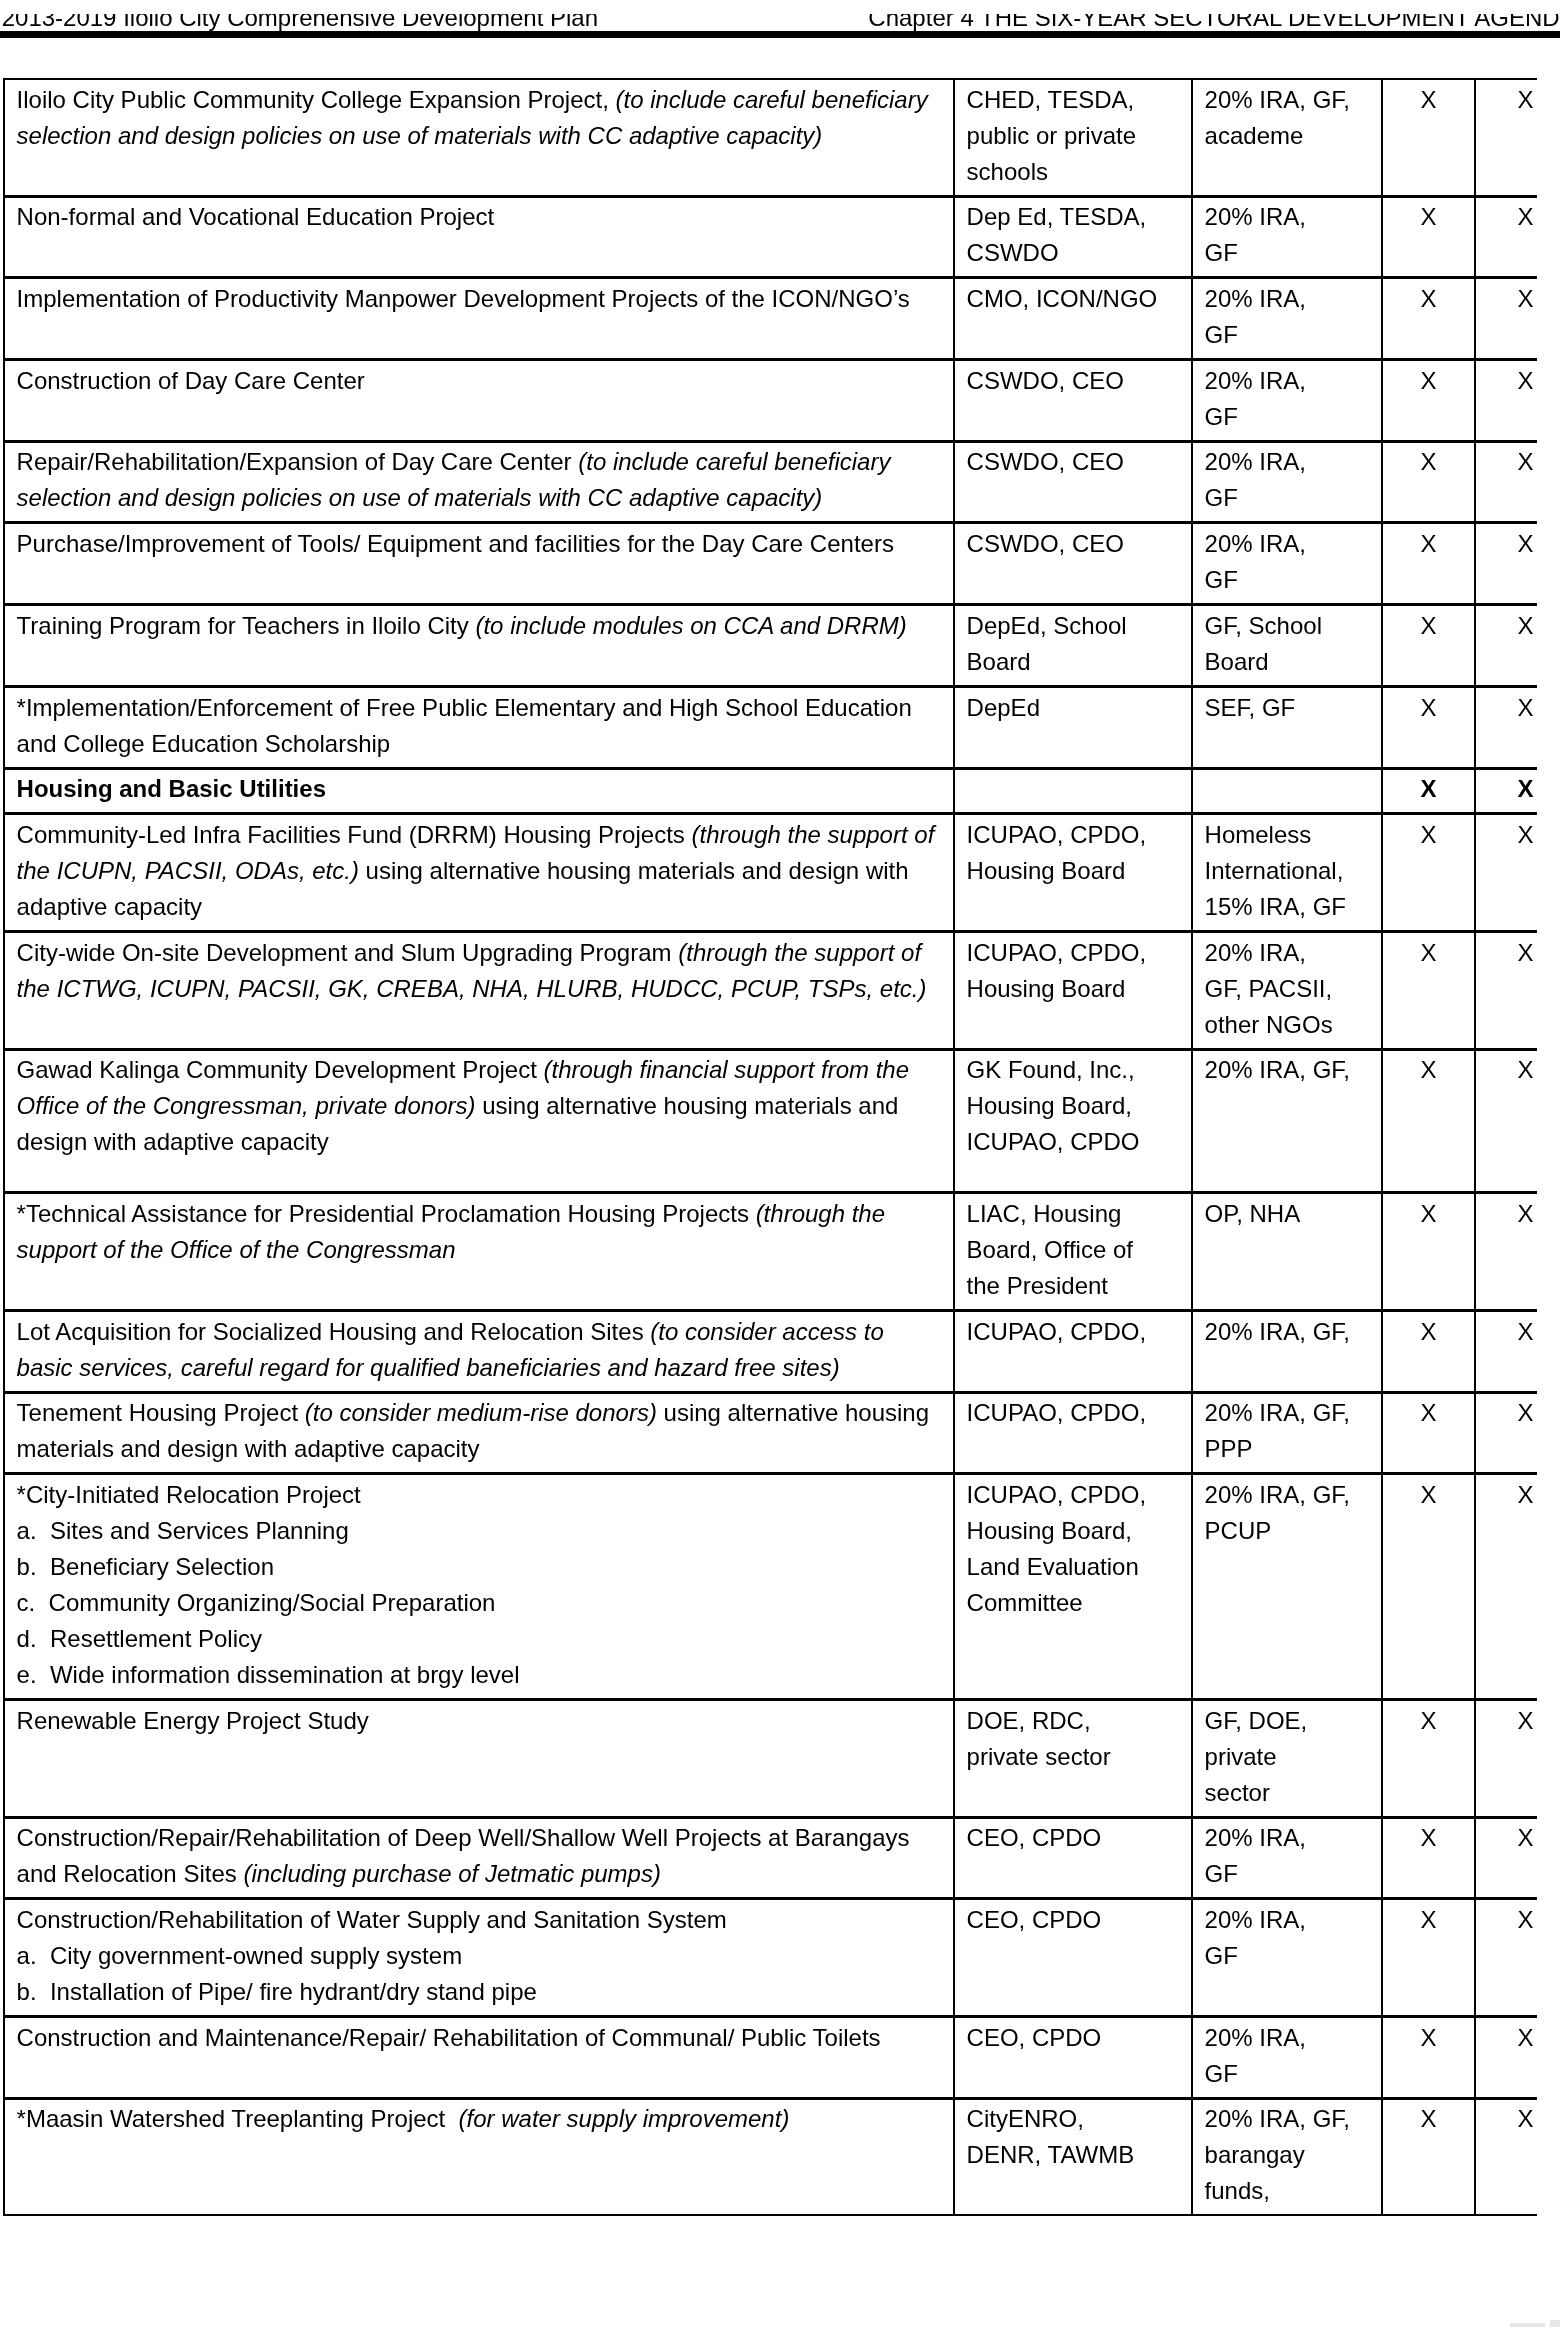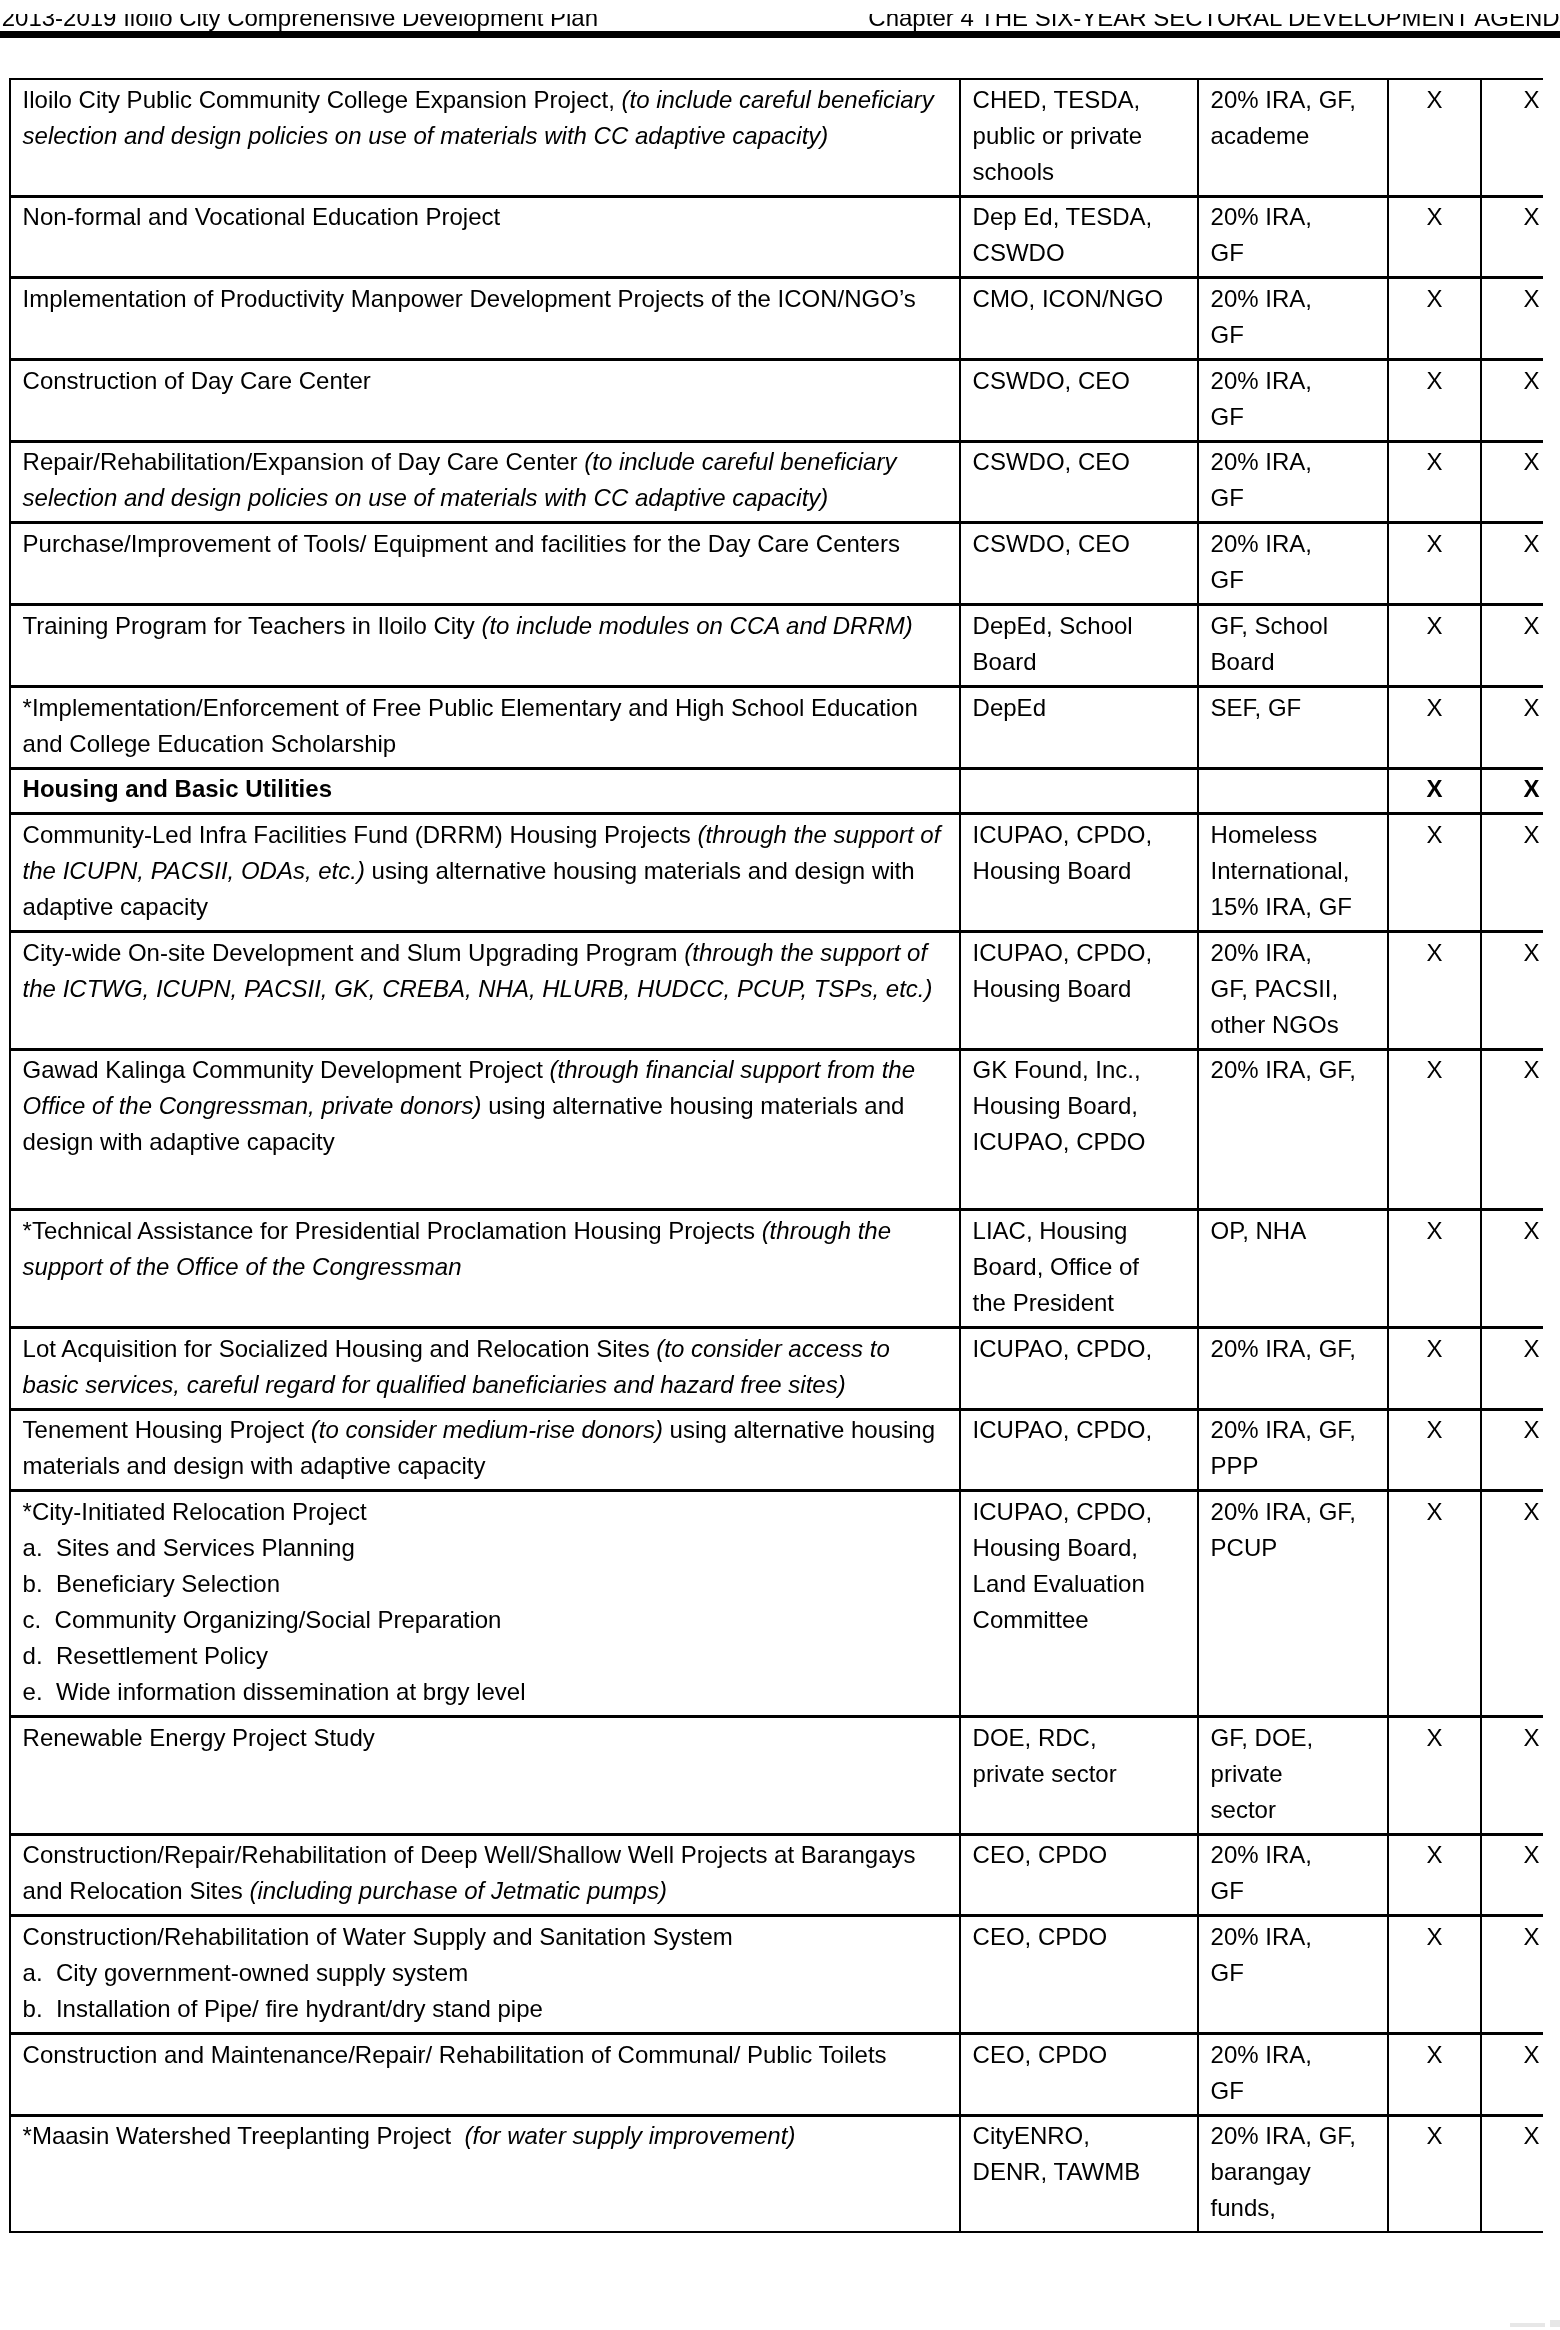--- a/index.html
+++ b/index.html
@@ -15,33 +15,33 @@
   }
   .page-header .inner {
     position:relative; top:-11.6px; margin-left:1.7px; width:1574px;
     display:flex; justify-content:space-between;
     font-size:24px; line-height:31px; white-space:nowrap;
   }
   .header-rule {
     position:absolute; left:0; top:31px; width:1560px; height:7.4px; background:#000;
   }
   
-  .table-wrap { position:absolute; top:78px; left:9px; width:1534px; overflow:hidden; }
+  .table-wrap { position:absolute; top:78px; left:3px; width:1534px; overflow:hidden; }
   table { border-collapse:collapse; table-layout:fixed; width:1571px; }
   td {
     border:2.5px solid #000; border-top-width:3.3px;
     vertical-align:top; padding:1.7px 10px 5px 11.6px;
     font-size:24px; line-height:36px; white-space:pre-wrap;
     overflow:hidden;
   }
   #rows tr:first-child > td { border-top-width:2.5px; }
   td.c-x { text-align:center; padding-left:1.7px; padding-right:1.7px; }
   tr.section td { font-weight:bold; }
   
-  #rows tr:nth-child(12) td { padding-bottom:48px; }
+  #rows tr:nth-child(12) td { padding-bottom:31px; }
   .seg { white-space:pre-wrap; }
   .seg.i { font-style:italic; }
   
   .smudge { position:absolute; background:#e7e7e7; }
   .smudge.s1 { left:1510px; top:2323px; width:35px; height:4.1px; }
   .smudge.s2 { left:1550px; top:2320px; width:10.7px; height:6.6px; }
 </style>
 </head>
 <body>
 

